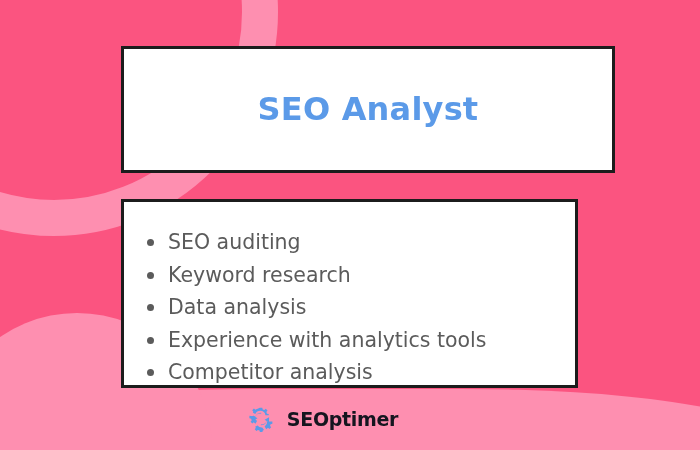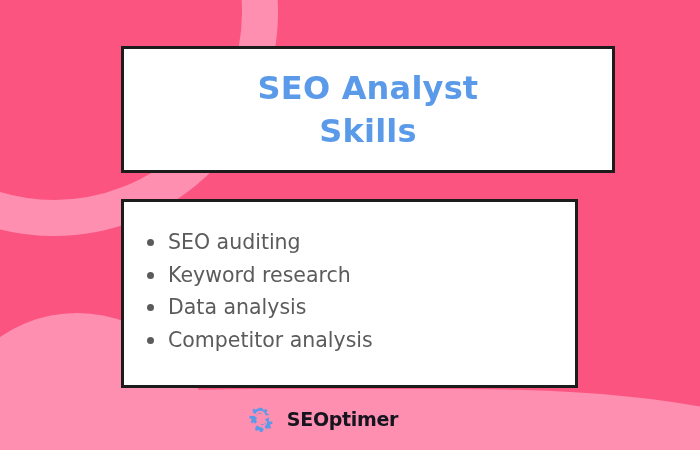--- a/index.html
+++ b/index.html
@@ -140,36 +140,39 @@
 <body>
 
 <div id="canvas">
 
   <div class="deco-ring"></div>
   <div class="deco-band"></div>
   <div class="deco-circle"></div>
 
   <div class="panel" id="title-panel">
     <div class="title-line">SEO Analyst</div>
-    <div class="title-line">Skills</div>
   </div>
 
   <div class="panel" id="list-panel">
     <ul class="skills">
       <li>
         <span class="bullet"></span>
         <span>SEO auditing</span>
       </li>
       <li>
         <span class="bullet"></span>
         <span>Keyword research</span>
       </li>
       <li>
         <span class="bullet"></span>
         <span>Data analysis</span>
+      </li>
+      <li>
+        <span class="bullet"></span>
+        <span>Experience with analytics tools</span>
       </li>
       <li>
         <span class="bullet"></span>
         <span>Competitor analysis</span>
       </li>
     </ul>
   </div>
 
   <div id="logo">
     <svg class="mark" viewBox="0 0 32 32" aria-hidden="true">

